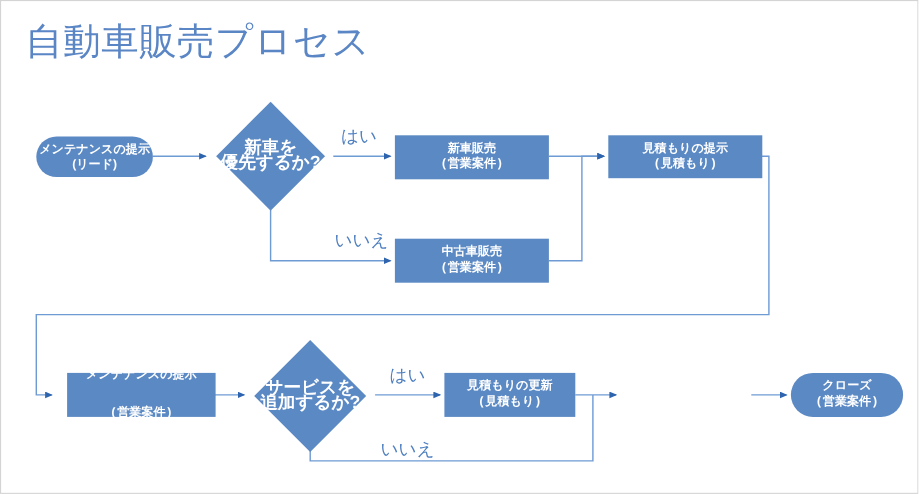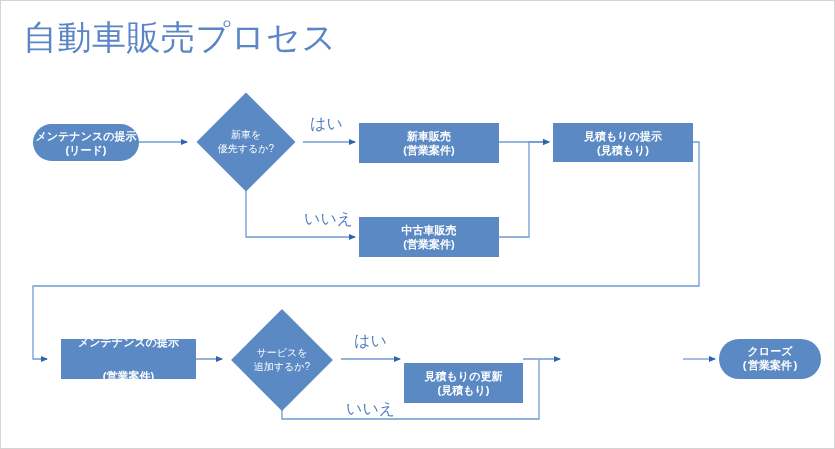--- a/index.html
+++ b/index.html
@@ -31,38 +31,38 @@
     display:flex;
     flex-direction:column;
     align-items:center;
     justify-content:center;
     text-align:center;
     box-sizing:border-box;
     border:1px solid #7ba0d0;
     letter-spacing:0px;
   }
   .node.rounded{border-radius:20px;border:none;}
-  .node.process{border:none;}
+  .node.process{border:none;font-family:Liberation Mono, monospace;}
   .diamond{
     position:absolute;
     display:flex;
     align-items:center;
     justify-content:center;
   }
   .diamond .dshape{
     position:absolute;left:0;top:0;width:100%;height:100%;
     background:#5b89c4;
     transform:rotate(45deg);
   }
   .diamond .dlabel{
     position:relative;
     z-index:2;
     color:#ffffff;
-    font-size:10px;
-    font-weight:normal;
+    font-size:16px;
+    font-weight:bold;
     line-height:14px;
     text-align:center;
     white-space:nowrap;
   }
   .edge-label{
     position:absolute;
     color:#4f7fc0;
     font-size:16px;
     font-weight:400;
     white-space:nowrap;
@@ -142,21 +142,21 @@
   </div>
 
   <div class="diamond" style="left:245px;top:323px;width:72px;height:72px;">
     <div class="dshape"></div>
     <div class="dlabel">
       <div class="ln">サービスを</div>
       <div class="ln">追加するか?</div>
     </div>
   </div>
 
-  <div class="node process" style="left:403px;top:338px;width:119px;height:40px;margin-top:24px;">
+  <div class="node process" style="left:403px;top:338px;width:119px;height:40px;">
     <span class="ln">見積もりの更新</span>
     <span class="ln">(見積もり)</span>
   </div>
 
 
   <div class="node rounded" style="left:718px;top:338px;width:102px;height:40px;font-family:Liberation Mono, monospace;">
     <span class="ln">クローズ</span>
     <span class="ln">(営業案件)</span>
   </div>
 

